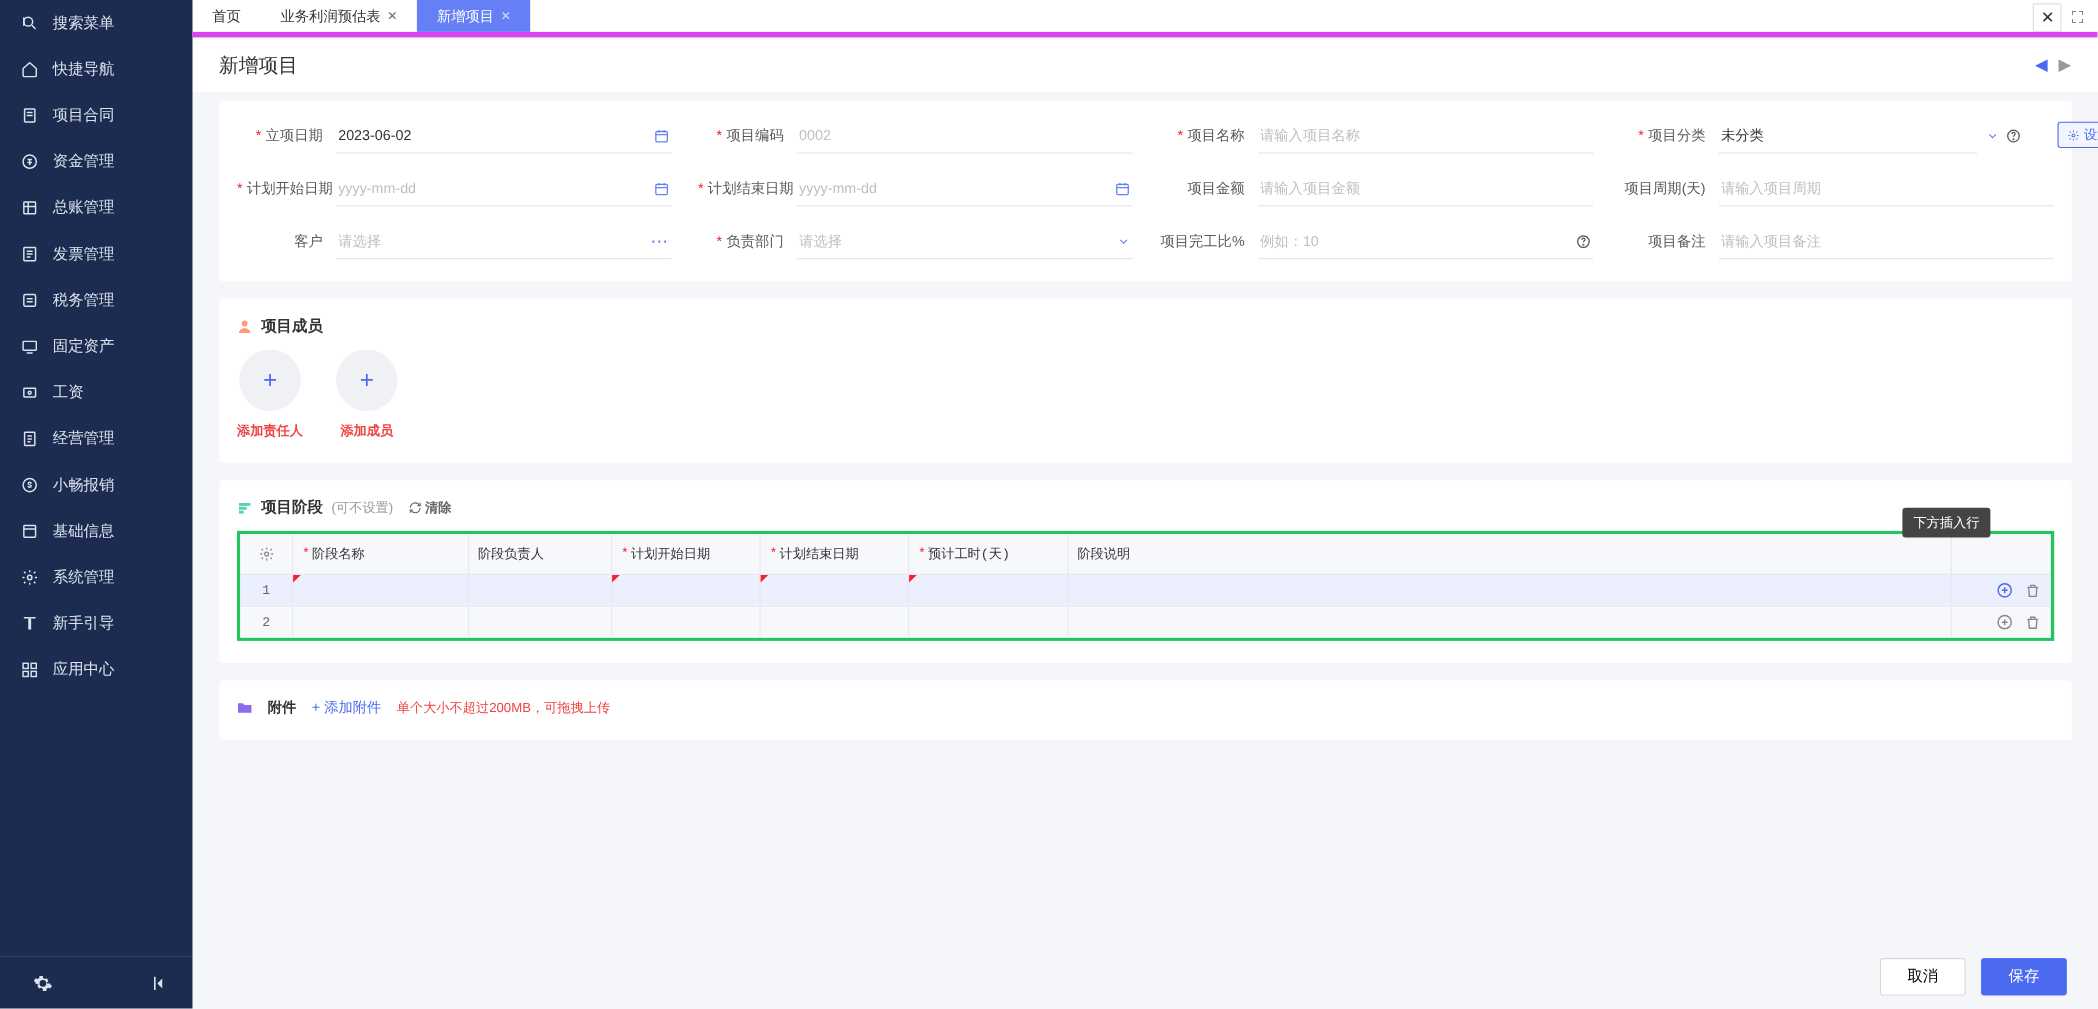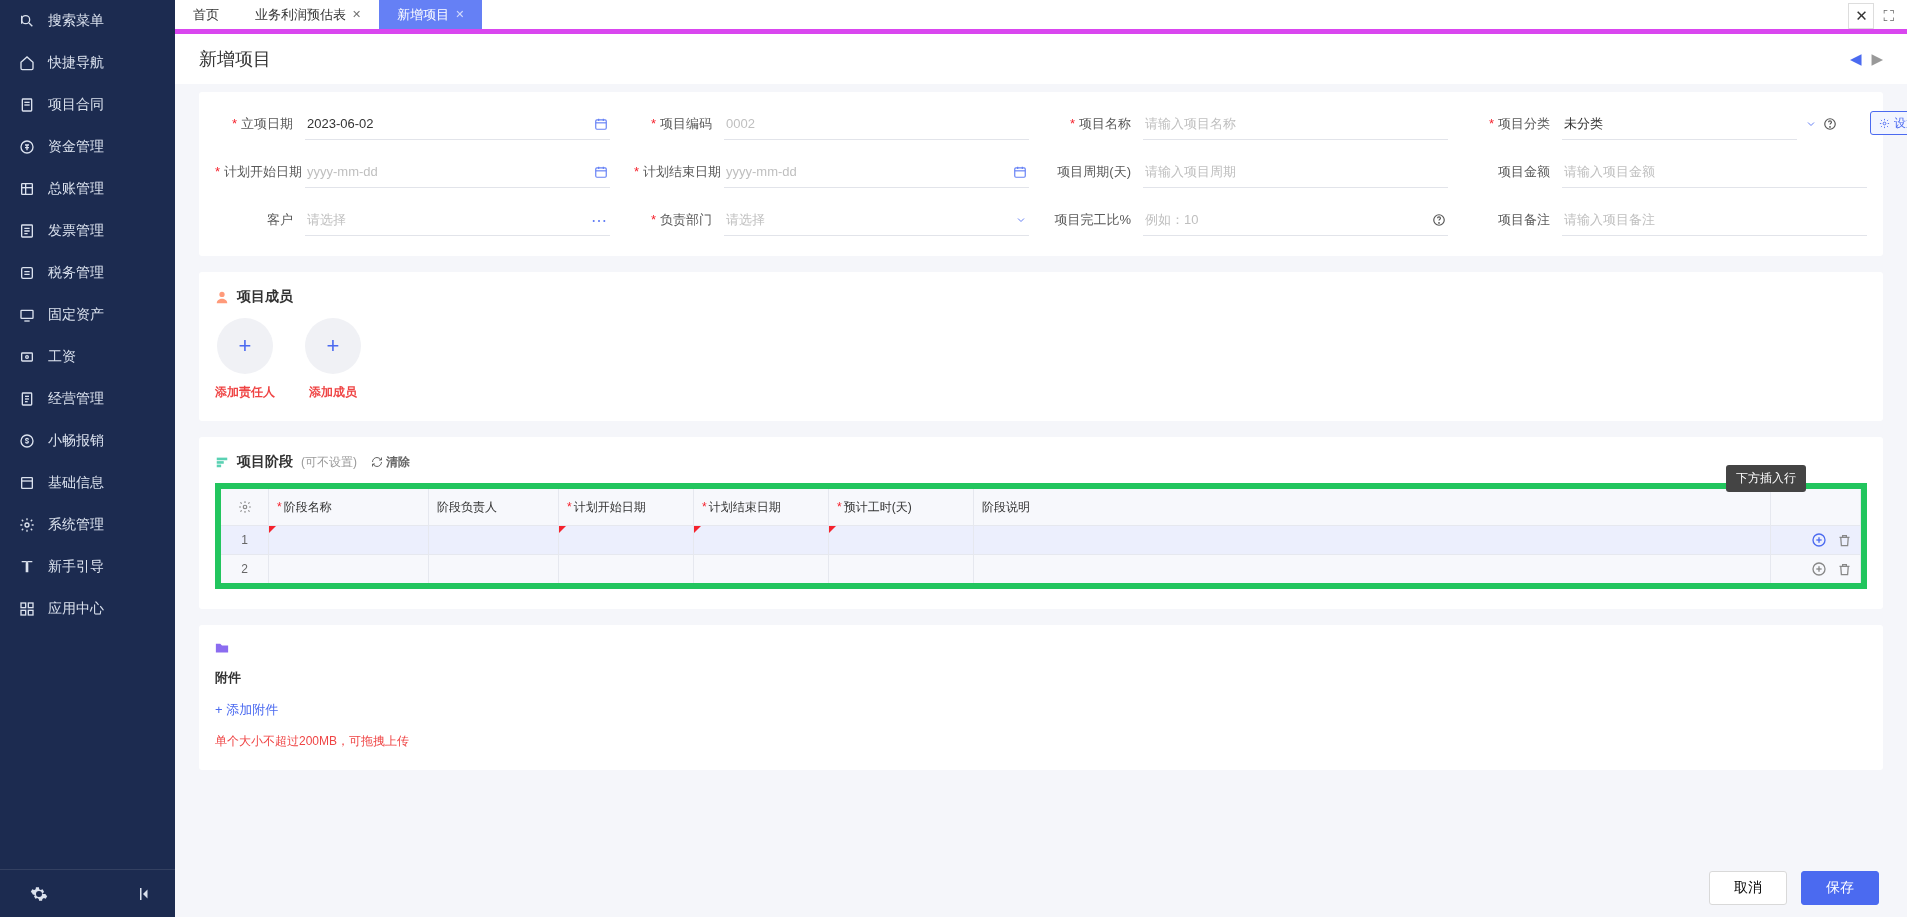--- a/index.html
+++ b/index.html
@@ -57,21 +57,21 @@
 .suffix-icon.gray { color: #999; }
 .config-btn { border: 1px solid #4b6af0; color: #4b6af0; background: #f2f5ff; border-radius: 3px; height: 24px; padding: 0 8px; font-size: 12px; cursor: pointer; display: inline-flex; align-items: center; gap: 4px; position: absolute; right: -60px; top: 3px; }
 
 
 .members-row { display: flex; gap: 30px; margin-top: 4px; }
 .member-add { display: flex; flex-direction: column; align-items: center; gap: 10px; cursor: pointer; }
 .avatar-circle { width: 56px; height: 56px; border-radius: 50%; background: #f0f1f5; display: flex; align-items: center; justify-content: center; color: #4b6af0; font-size: 22px; }
 .member-label { font-size: 12px; color: #ef4444; font-weight: bold; }
 
 
-.phase-table { border: 6px solid #22c55e; position: relative; }
+.phase-table { border: 3px solid #22c55e; position: relative; font-family: Liberation Mono, monospace; }
 .pt-head { display: flex; background: #f7f8fc; }
 .pt-body .pt-row { display: flex; border-top: 1px solid #e6e8ef; }
 .pt-row .pt-cell { height: 28px; display: flex; align-items: center; padding: 0 8px; border-right: 1px solid #e6e8ef; font-size: 12px; position: relative; }
 .pt-head .pt-cell { height: 36px; color: #333; font-weight: 400; }
 .c-gear { width: 48px; justify-content: center; }
 .c-name { width: 160px; }
 .c-owner { width: 130px; }
 .c-start { width: 135px; }
 .c-end { width: 135px; }
 .c-hours { width: 145px; }
@@ -80,21 +80,21 @@
 .redmark::before { content: ""; position: absolute; left: 0; top: 0; border-top: 7px solid #f5222d; border-right: 7px solid transparent; }
 .pt-body .pt-row.active { background: #eceffd; }
 .pt-body .pt-row.alt { background: #f7f8fc; }
 .row-num { justify-content: center; color: #666; }
 .op-icon { color: #888; cursor: pointer; font-size: 14px; }
 .op-icon.primary { color: #4b6af0; }
 .th-req::before { content: "*"; color: #f5222d; margin-right: 2px; }
 .tooltip { position: absolute; right: 55px; top: -24px; background: #444; color: #fff; font-size: 12px; padding: 5px 10px; border-radius: 3px; white-space: nowrap; z-index: 5; }
 
 
-.attach-row { display: flex; gap: 14px; flex-direction: column; }
+.attach-row { display: flex; align-items: center; gap: 14px; }
 .attach-link { color: #4b6af0; cursor: pointer; font-size: 13px; }
 .attach-link::before { content: "+ "; }
 .attach-hint { color: #ef4444; font-size: 12px; }
 
 
 .footer-bar { position: absolute; bottom: 12px; right: 28px; display: flex; gap: 14px; }
 .btn { height: 34px; padding: 0 24px; border-radius: 3px; font-size: 14px; cursor: pointer; border: 1px solid #d9d9d9; background: #fff; display: flex; align-items: center; }
 .btn.primary { background: #4b6af0; border-color: #4b6af0; color: #fff; }
 </style>
 </head>
@@ -368,29 +368,29 @@
                   <svg viewBox="0 0 24 24" width="14" height="14" fill="none" stroke="#6580f5" stroke-width="2">
                     <rect x="3" y="5" width="18" height="16" rx="2"></rect>
                     <line x1="3" y1="10" x2="21" y2="10"></line>
                     <line x1="8" y1="3" x2="8" y2="7"></line>
                     <line x1="16" y1="3" x2="16" y2="7"></line>
                   </svg>
                 </span>
             </div>
           </div>
           <div class="form-item">
+            <div class="fi-label">项目金额</div>
+            <div class="fi-control">
+              <input class="input" placeholder="请输入项目金额" style="">
+            </div>
+          </div>
+          <div class="form-item">
             <div class="fi-label">项目周期(天)</div>
             <div class="fi-control">
               <input class="input" placeholder="请输入项目周期" style="">
-            </div>
-          </div>
-          <div class="form-item">
-            <div class="fi-label">项目金额</div>
-            <div class="fi-control">
-              <input class="input" placeholder="请输入项目金额" style="">
             </div>
           </div>
 
           <div class="form-item">
             <div class="fi-label">客户</div>
             <div class="fi-control">
               <input class="input" placeholder="请选择" style="">
               <span class="suffix-icon" style="color:#6580f5; letter-spacing:1px; font-size:16px;">⋯</span>
             </div>
           </div>

